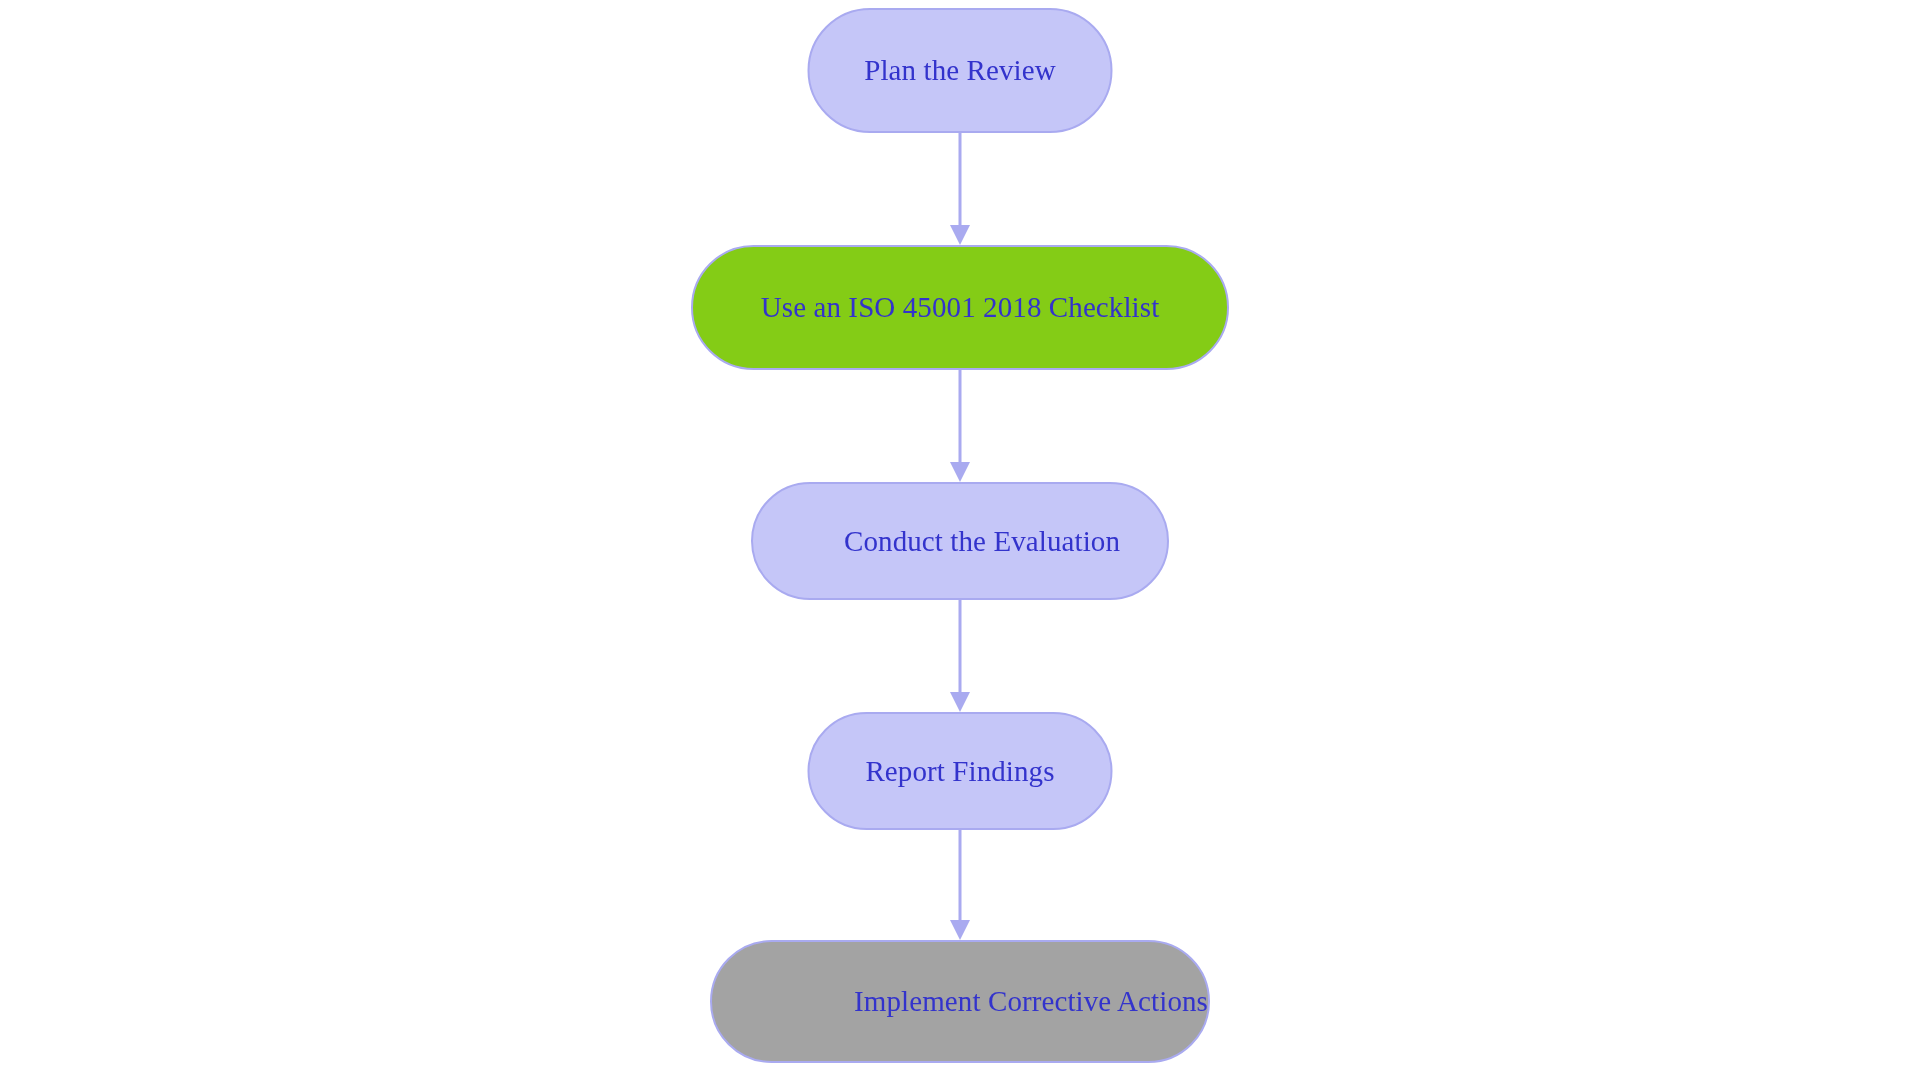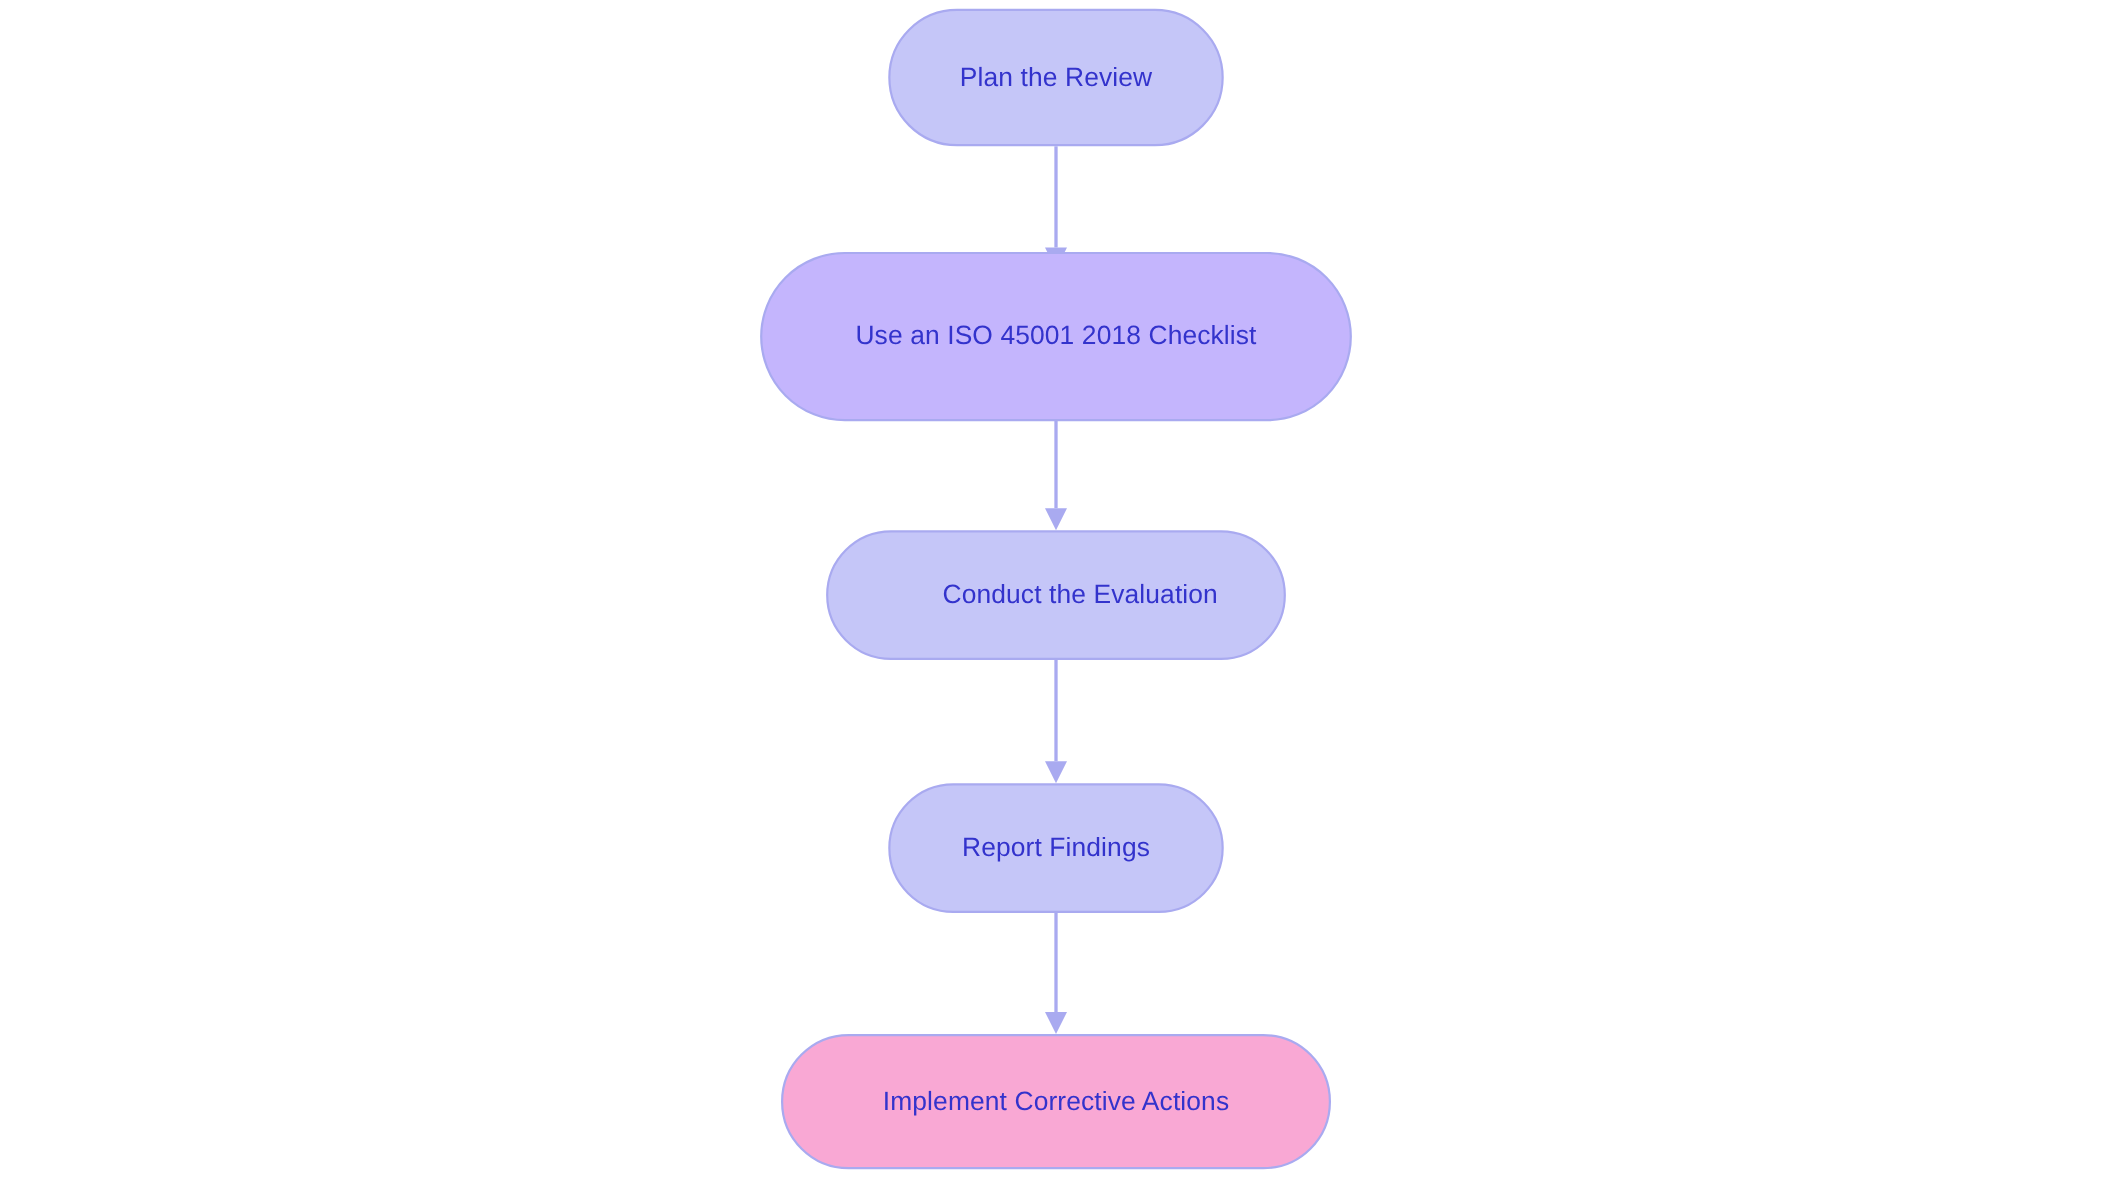--- a/index.html
+++ b/index.html
@@ -28,22 +28,22 @@
     border: 2px solid #a9aaf0;
     border-radius: 999px;
     display: flex;
     align-items: center;
     justify-content: center;
     transform: translateX(-50%);
   }
 
   .flow-node-label {
     color: #3333cc;
-    font-family: Liberation Sans, sans-serif;
-    font-size: 24px;
+    font-family: Liberation Serif, serif;
+    font-size: 29px;
     font-weight: 400;
     letter-spacing: 0.1px;
     line-height: 1;
     white-space: nowrap;
     text-align: center;
   }
 
   .flow-connector {
     position: absolute;
     transform: translateX(-50%);
@@ -93,29 +93,29 @@
 
   <div class="flow-connector" style="left: 960px; top: 830px; height: 110px; width: 24px;">
     <div class="connector-line" style="height: 90px; background: rgb(169, 170, 240);"></div>
     <div class="connector-arrowhead" style="border-top-color: rgb(169, 170, 240);"></div>
   </div>
 
   <div class="flow-node" style="left: 960px; top: 8px; width: 305px; height: 125px; background: rgb(197, 198, 248); border-color: rgb(169, 170, 240);">
     <span class="flow-node-label" style="color: rgb(51, 51, 204);">Plan the Review</span>
   </div>
 
-  <div class="flow-node" style="left: 960px; top: 229px; width: 538px; height: 154px; background: #c4b5fd; border-color: rgb(169, 170, 240);">
+  <div class="flow-node" style="left: 960px; top: 245px; width: 538px; height: 125px; background: #84cc16; border-color: rgb(169, 170, 240);">
     <span class="flow-node-label" style="color: rgb(51, 51, 204);">Use an ISO 45001 2018 Checklist</span>
   </div>
 
   <div class="flow-node" style="left: 960px; top: 482px; width: 418px; height: 118px; background: rgb(197, 198, 248); border-color: rgb(169, 170, 240);">
     <span class="flow-node-label" style="color: rgb(51, 51, 204); margin-left: 44px;">Conduct the Evaluation</span>
   </div>
 
   <div class="flow-node" style="left: 960px; top: 712px; width: 305px; height: 118px; background: rgb(197, 198, 248); border-color: rgb(169, 170, 240);">
     <span class="flow-node-label" style="color: rgb(51, 51, 204);">Report Findings</span>
   </div>
 
-  <div class="flow-node" style="left: 960px; top: 940px; width: 500px; height: 123px; background: #f9a8d4; border-color: rgb(169, 170, 240);">
+  <div class="flow-node" style="left: 960px; top: 940px; width: 500px; height: 123px; background: #a3a3a3; border-color: rgb(169, 170, 240); justify-content: flex-end;">
     <span class="flow-node-label" style="color: rgb(51, 51, 204);">Implement Corrective Actions</span>
   </div>
 
 </div>
 
 </body></html>

